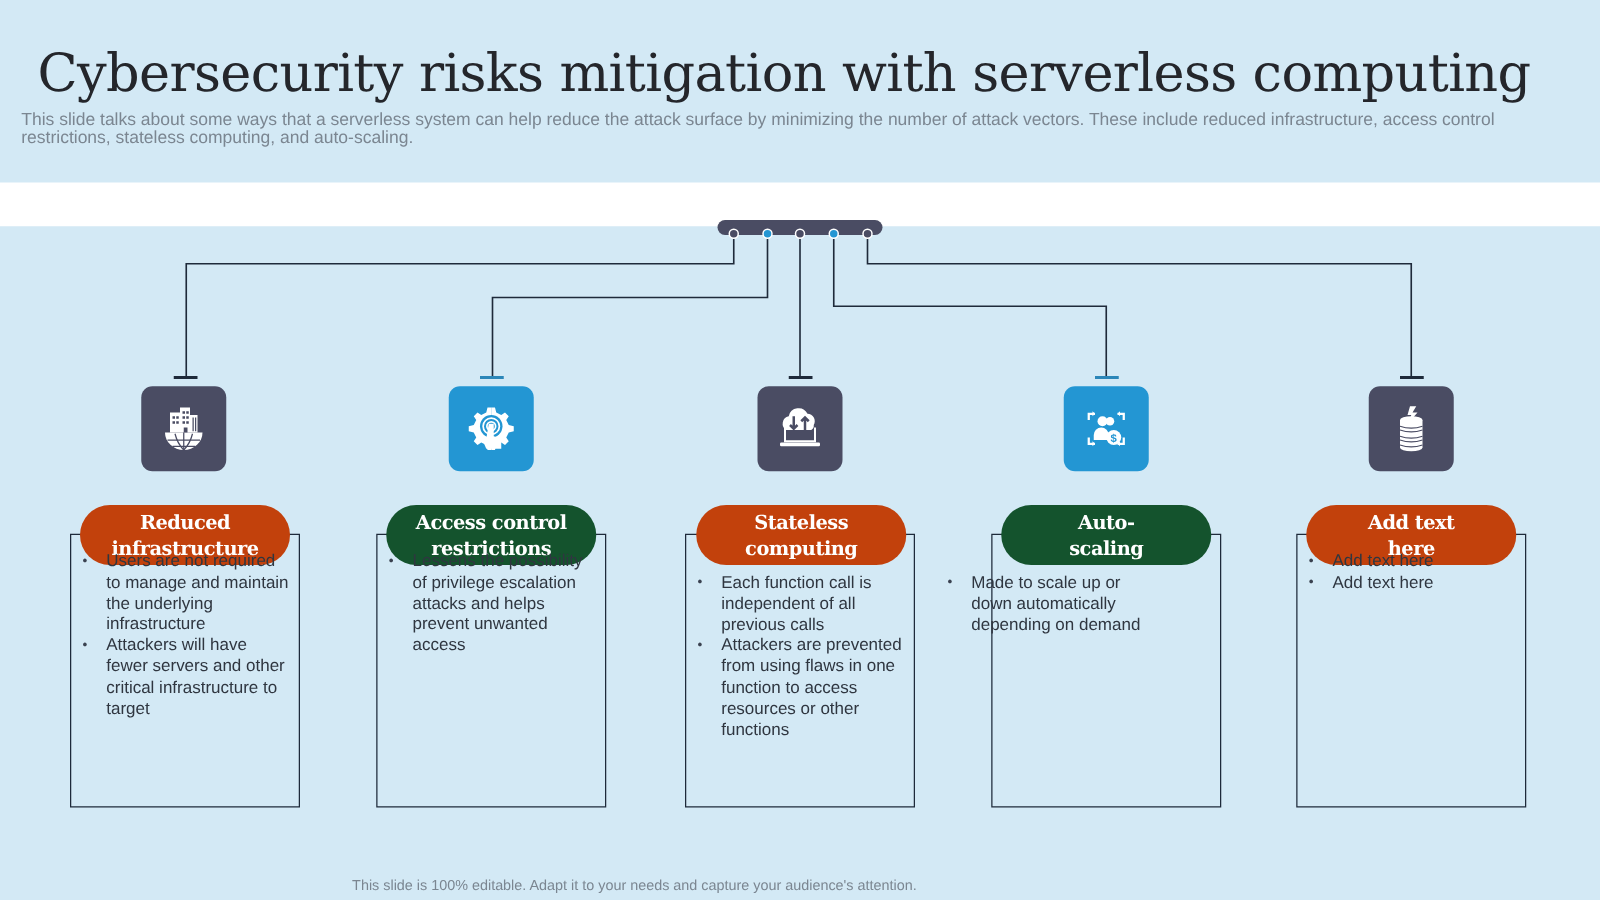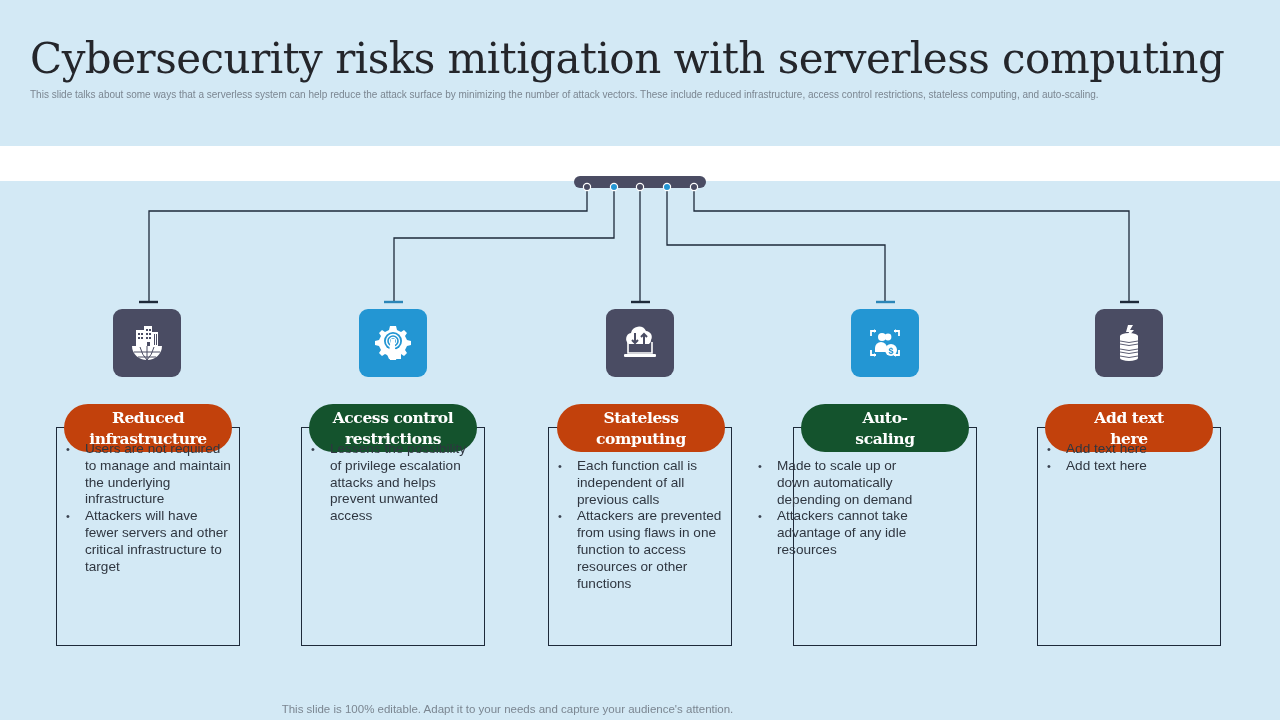--- a/index.html
+++ b/index.html
@@ -7,22 +7,22 @@
     width: 1280px; height: 720px; overflow: hidden; position: relative;
     background: #d3e9f5;
     font-family: "Liberation Sans", sans-serif;
   }
   .title {
     position: absolute; left: 30px; top: 34px;
     font-family: "DejaVu Serif", serif; font-size: 42px; color: #24262b;
     letter-spacing: -0.5px; margin: 0; font-weight: normal; white-space: nowrap;
   }
   .subtitle {
-    position: absolute; left: 30px; top: 88px; width: 1225px;
-    font-size: 10px; line-height: 14px; color: #7b8691;
+    position: absolute; left: 17px; top: 88px; width: 1225px;
+    font-size: 14px; line-height: 14px; color: #7b8691;
   }
   .white-band {
     position: absolute; left: 0; top: 146px; width: 1280px; height: 35px;
     background: #ffffff;
   }
   .hub {
     position: absolute; left: 574px; top: 176px; width: 132px; height: 12px;
     background: #4a4c63; border-radius: 6px;
   }
   svg.connectors { position: absolute; left: 0; top: 0; width: 1280px; height: 720px; pointer-events: none; }
@@ -196,21 +196,20 @@
     </g>
     <text x="27" y="31.5" text-anchor="middle" font-size="9" font-weight="bold" fill="#2396d3" font-family="Liberation Sans, sans-serif">$</text>
   </svg>
 </div>
 <div class="card" style="left:793px"></div>
 <div class="pill blue" style="left:801px">
   <span style="max-width:60px">Auto-scaling</span>
 </div>
 <ul class="bullets" style="left:756px; top:458px;">
   <li>Made to scale up or down automatically depending on demand</li>
-  <li>Attackers cannot take advantage of any idle resources</li>
 </ul>
 
 <div class="icon-tile dark" style="left:1095px">
   <svg viewBox="0 0 42 42">
     <g fill="#ffffff">
       <ellipse cx="21" cy="14" rx="9" ry="3"></ellipse>
       <rect x="12" y="14" width="18" height="22"></rect>
       <ellipse cx="21" cy="36" rx="9" ry="3"></ellipse>
       <path d="M20 3 l5 0 -3 5 4 0 -7 8 2-6 -3 0z"></path>
     </g>

